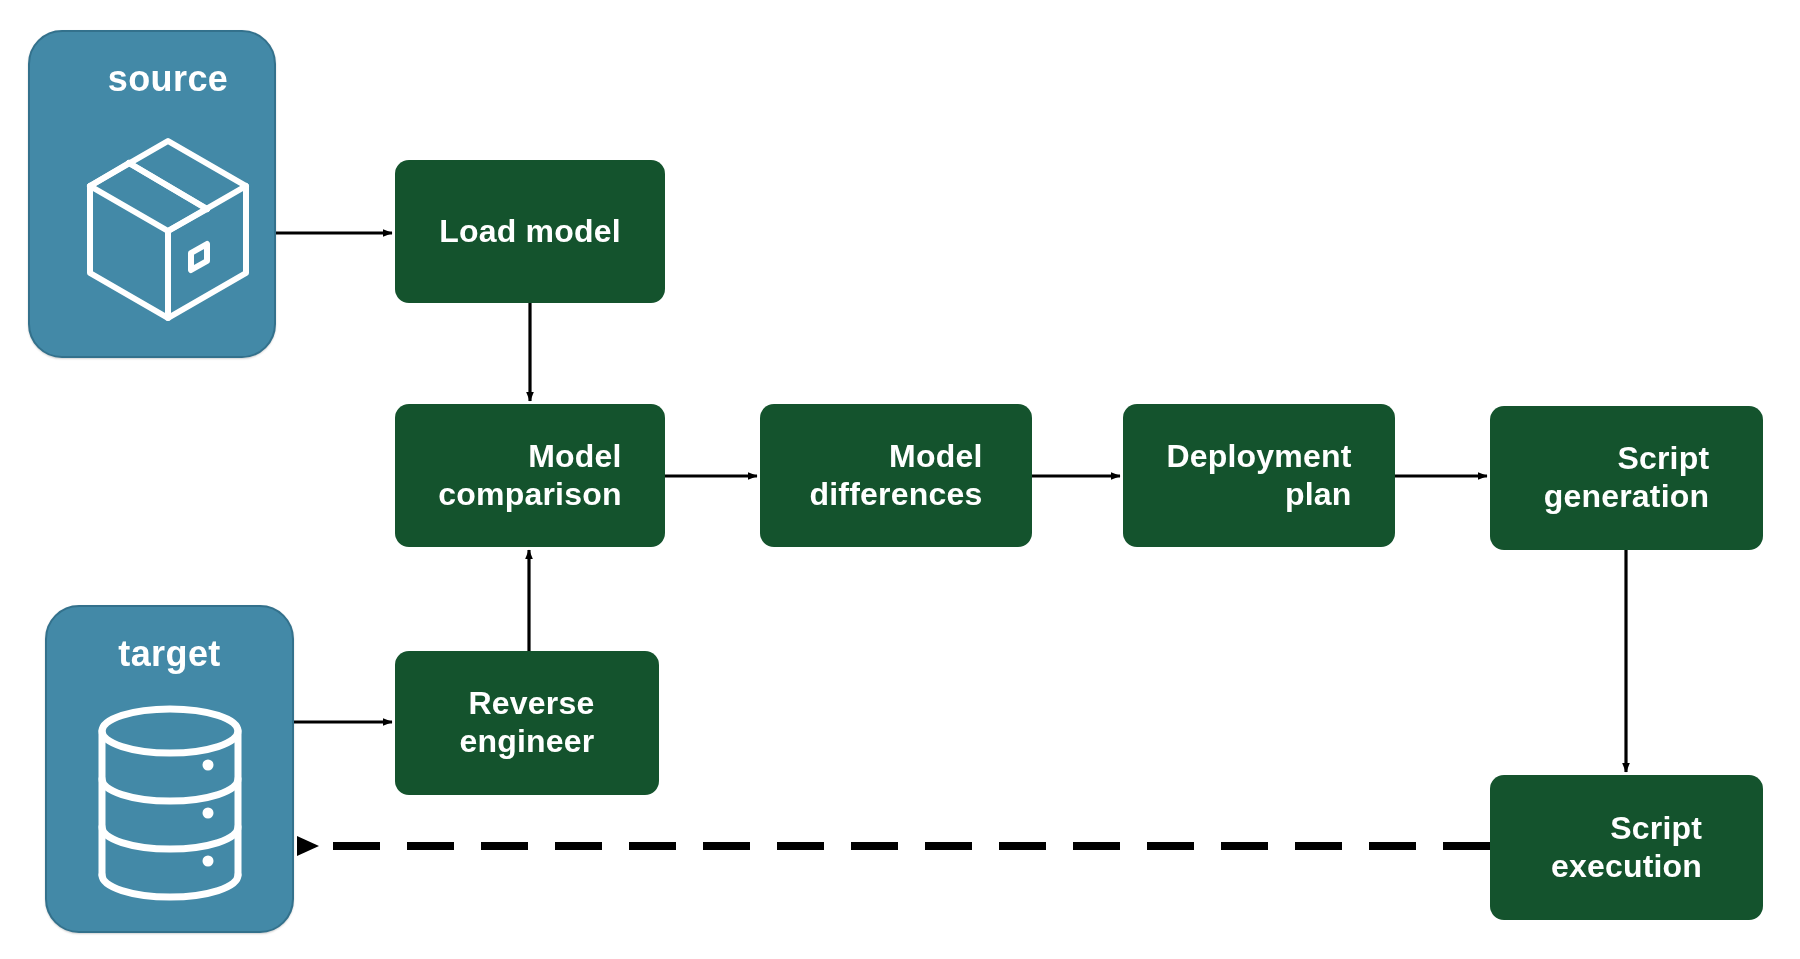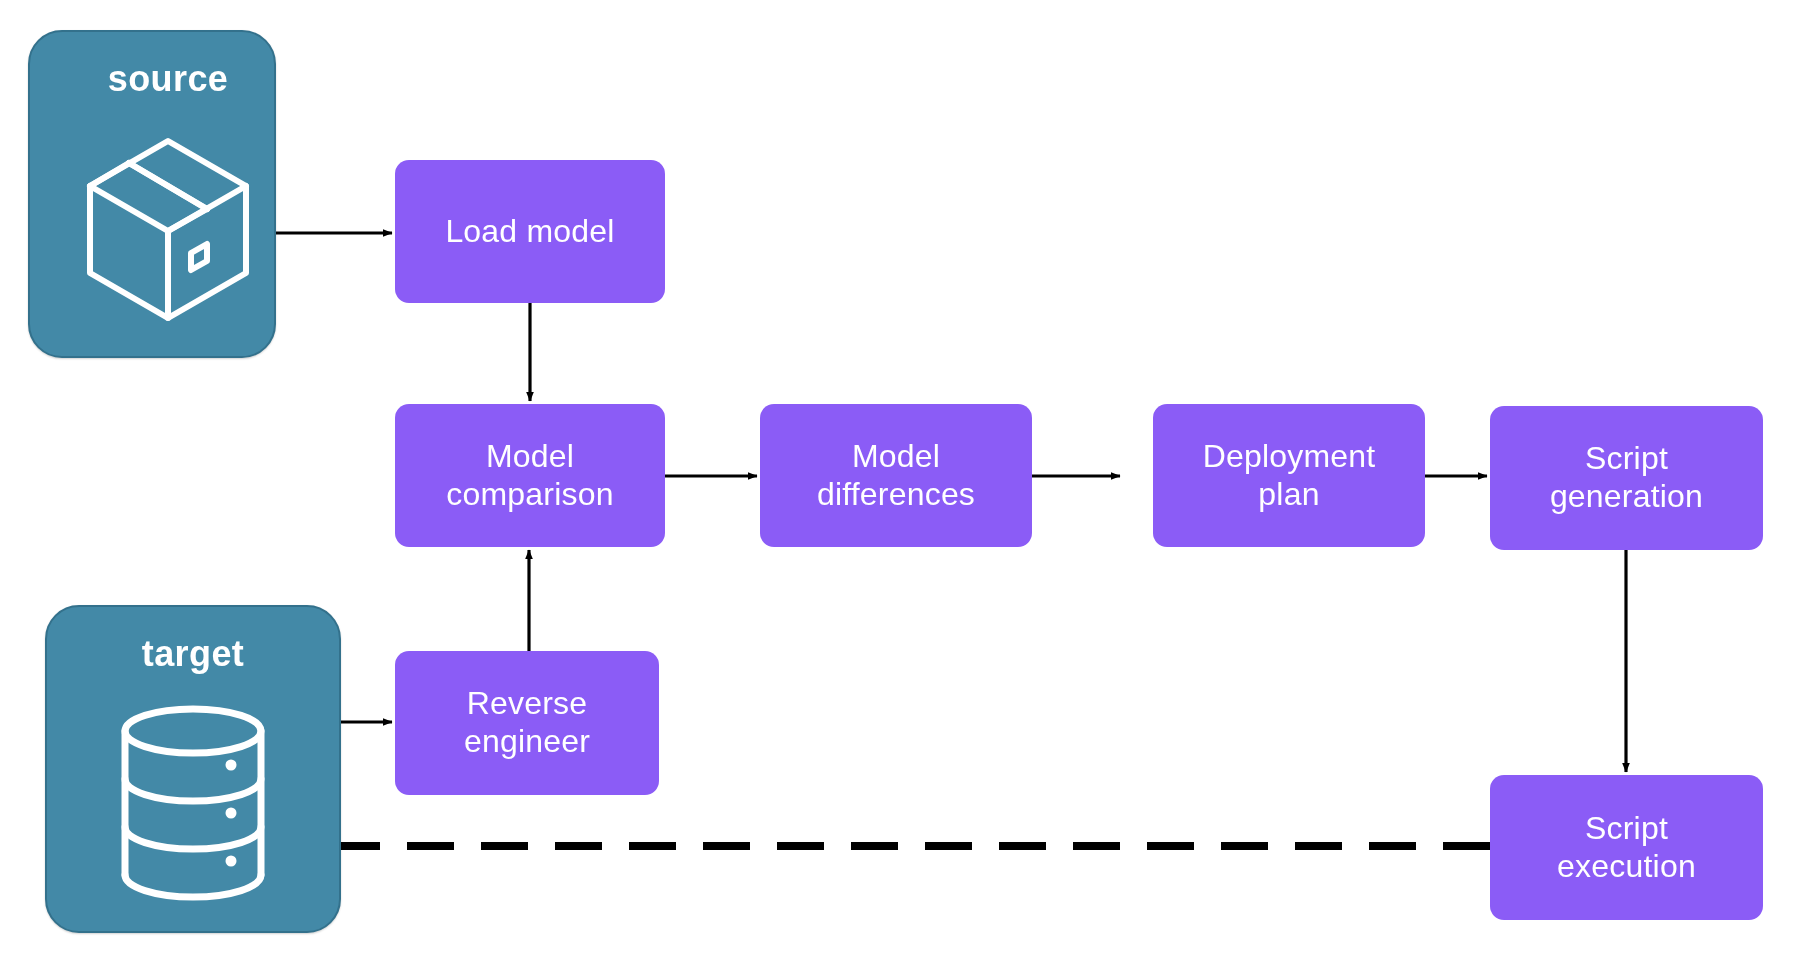--- a/index.html
+++ b/index.html
@@ -30,26 +30,27 @@
     position: absolute;
     box-sizing: border-box;
     display: flex;
     align-items: center;
     justify-content: center;
     text-align: center;
     color: #ffffff;
   }
   
   .proc {
-    background: #8b5cf6;
+    background: #14532d;
     border-radius: 14px;
     font-size: 32px;
     line-height: 1.18;
     letter-spacing: 0.2px;
-    font-weight: 400;
+    font-weight: 700;
+    text-align: right;
   }
   .proc .label {
     padding: 0 8px;
     white-space: pre-line;
   }
   
   .endpoint {
     background: #4389a7;
     border: 2px solid #33718c;
     border-radius: 34px;
@@ -141,21 +142,21 @@
         <path d="M46 30 L46 30"></path>
         <path d="M46 30 L124 76 L124 76"></path>
         <path d="M7 53 L46 30"></path>
         <path d="M85 98 L124 76"></path>
 
         <path d="M108 120 L124 111 L124 128 L108 137 Z"></path>
       </svg>
     </div>
   </div>
 
-  <div class="node endpoint" style="left:45px; top:605px; width:296px; height:328px;">
+  <div class="node endpoint" style="left:45px; top:605px; width:249px; height:328px;">
     <div class="title">target</div>
     <div class="glyph">
       <svg width="150" height="200" viewBox="0 0 150 200" fill="none" stroke="#ffffff" stroke-width="7" stroke-linejoin="round" stroke-linecap="round">
         <ellipse cx="75" cy="28" rx="68" ry="22"></ellipse>
         <path d="M7 28 L7 172"></path>
         <path d="M143 28 L143 172"></path>
         <path d="M7 172 A68 22 0 0 0 143 172"></path>
         <path d="M7 76 A68 22 0 0 0 143 76"></path>
         <path d="M7 124 A68 22 0 0 0 143 124"></path>
         <circle cx="113" cy="62" r="5.5" fill="#ffffff" stroke="none"></circle>
@@ -172,21 +173,21 @@
   <div class="node proc" style="left:395px; top:404px; width:270px; height:143px;">
     <span class="label">Model
 comparison</span>
   </div>
 
   <div class="node proc" style="left:760px; top:404px; width:272px; height:143px;">
     <span class="label">Model
 differences</span>
   </div>
 
-  <div class="node proc" style="left:1153px; top:404px; width:272px; height:143px;">
+  <div class="node proc" style="left:1123px; top:404px; width:272px; height:143px;">
     <span class="label">Deployment
 plan</span>
   </div>
 
   <div class="node proc" style="left:1490px; top:406px; width:273px; height:144px;">
     <span class="label">Script
 generation</span>
   </div>
 
   <div class="node proc" style="left:395px; top:651px; width:264px; height:144px;">

